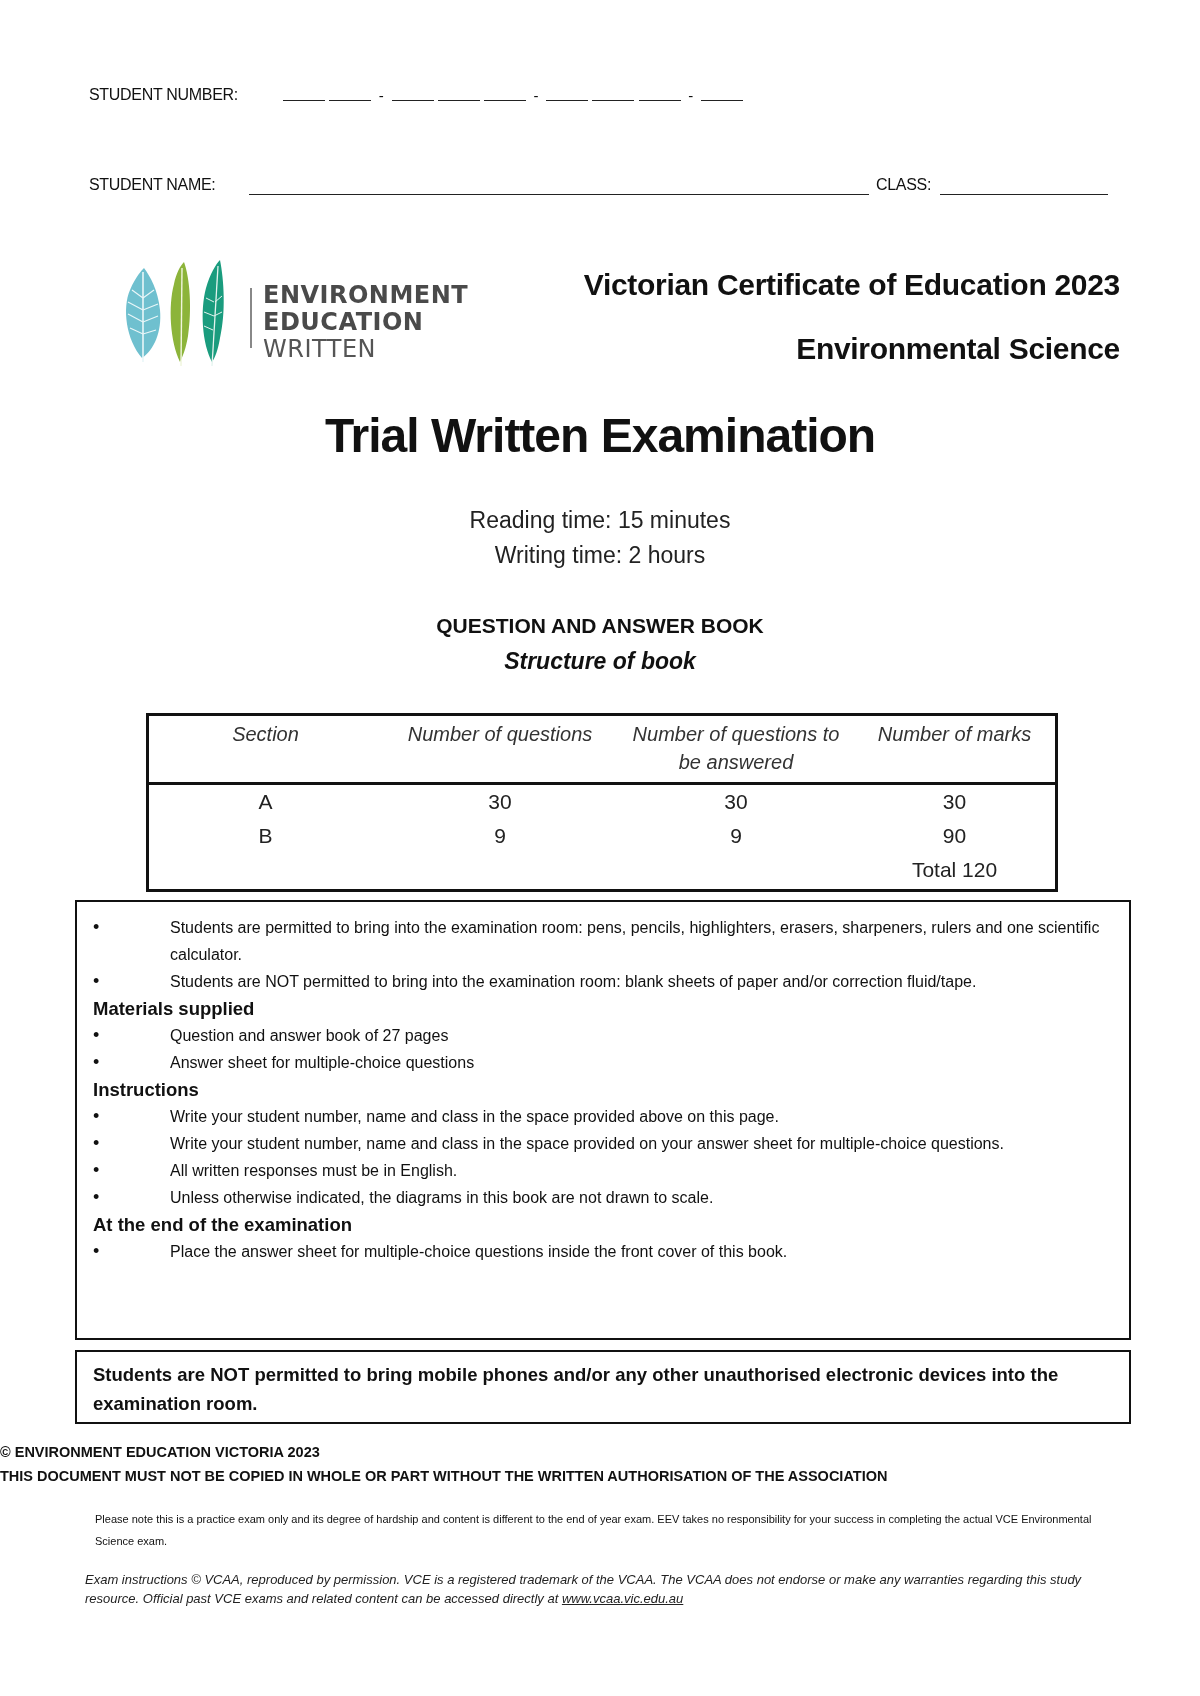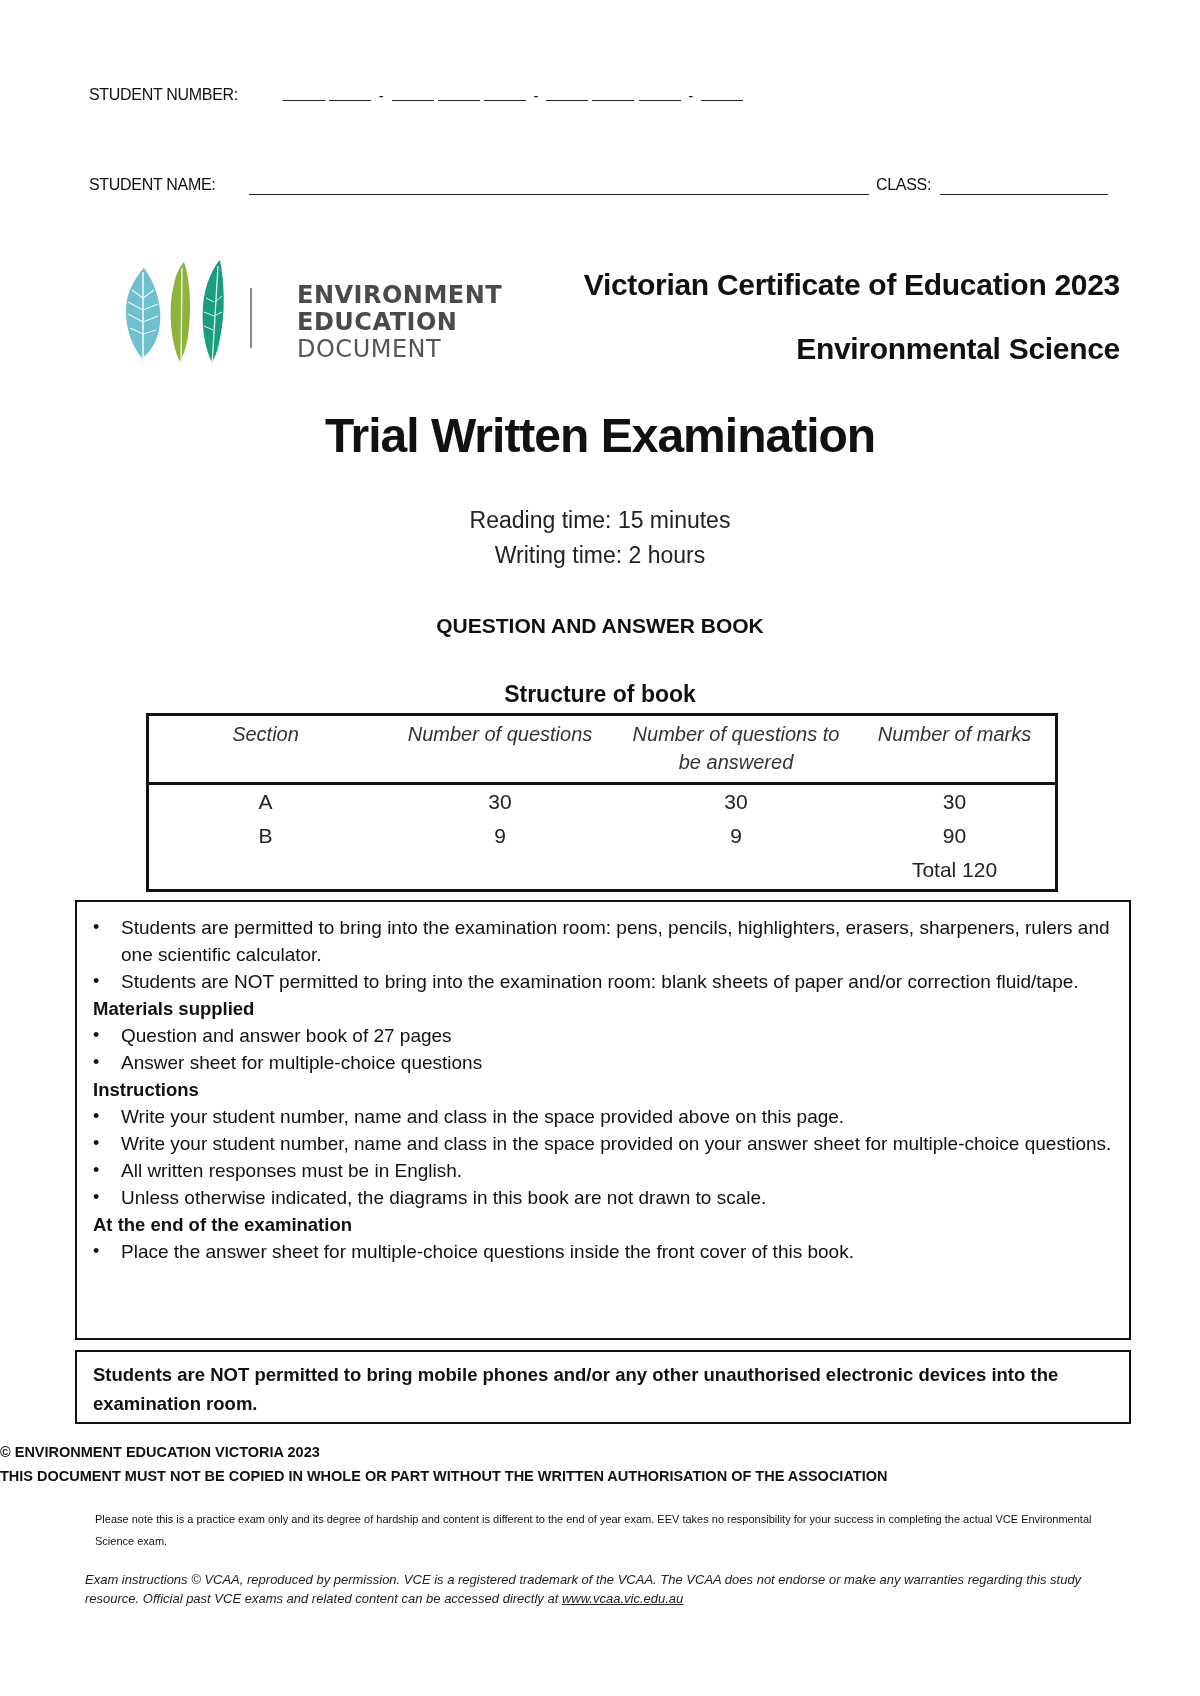--- a/index.html
+++ b/index.html
@@ -1,34 +1,34 @@
 <!DOCTYPE html>
 <html><head>
 <meta charset="utf-8">
 <style>
   html, body { margin: 0; padding: 0; background: #ffffff; }
   body { width: 1200px; height: 1696px; position: relative; font-family: "Liberation Sans", "DejaVu Sans", sans-serif; color: #111; overflow: hidden; }
   .abs { position: absolute; }
   .field-label { font-size: 16px; letter-spacing: -0.3px; }
   .blank { display: inline-block; border-bottom: 1.5px solid #222; height: 14px; vertical-align: baseline; }
   .dash { display: inline-block; width: 12px; text-align: center; font-size: 15px; }
-  .logo-text { font-family: "DejaVu Sans", sans-serif; color: #4a4a4a; font-weight: bold; font-size: 24px; line-height: 27px; letter-spacing: 0.5px; margin-left: 34px; }
+  .logo-text { font-family: "DejaVu Sans", sans-serif; color: #4a4a4a; font-weight: bold; font-size: 24px; line-height: 27px; letter-spacing: 0.5px; }
   .logo-text .light { font-weight: normal; color: #555; }
   .vce-title { font-size: 30px; font-weight: bold; text-align: right; letter-spacing: -0.3px; }
   .subject { font-size: 30px; font-weight: bold; text-align: right; letter-spacing: -0.3px; }
   .main-title { font-size: 48px; font-weight: bold; text-align: center; width: 1200px; left: 0; letter-spacing: -1px; }
   .time { font-size: 23px; text-align: center; width: 1200px; left: 0; color: #222; }
   .qab { font-size: 21px; font-weight: bold; text-align: center; width: 1200px; left: 0; }
   .struct-title { font-size: 23px; font-weight: bold; text-align: center; width: 1200px; left: 0; }
   table.structure { border-collapse: collapse; width: 912px; left: 146px; border: 3px solid #111; font-size: 21px; }
   table.structure th { font-weight: normal; font-style: italic; font-size: 20px; color: #333; padding: 4px 4px 6px 4px; vertical-align: top; line-height: 28px; border-bottom: 3px solid #111; }
   table.structure td { text-align: center; padding: 0; height: 34px; line-height: 34px; color: #222; }
   .box { left: 75px; width: 1056px; border: 2.5px solid #111; box-sizing: border-box; }
   .box ul { margin: 0; padding: 0; list-style: none; }
-  .box li { position: relative; padding-left: 44px; font-size: 19px; line-height: 27px; }
+  .box li { position: relative; padding-left: 93px; font-size: 16px; line-height: 27px; }
   .box li::before { content: "•"; position: absolute; left: 16px; top: 0; font-size: 18px; }
   .box .heading { font-weight: bold; font-size: 18.5px; line-height: 27px; padding-left: 16px; }
   .box .lead-text { padding: 0 16px; font-size: 18.5px; line-height: 29px; font-weight: bold; }
   .footer-center { text-align: left; width: 1200px; left: 0; }
   .copy1 { font-size: 14.5px; font-weight: bold; }
   .copy2 { font-size: 14.5px; font-weight: bold; }
   .note { font-size: 11px; line-height: 22px; }
   .vcaa { font-size: 13px; line-height: 19px; font-family: "Liberation Sans", sans-serif; color: #222; font-style: italic; }
   .vcaa a { color: #222; text-decoration: underline; }
 </style>
@@ -61,35 +61,35 @@
     <path d="M60 104 C50 84 48 48 54 26 C56 16 60 8 64 4 C70 20 72 52 68 78 C66 90 63 98 60 104 Z" fill="#8cb43a"></path>
     <path d="M61 108 L62 10" stroke="#f0f5dc" stroke-width="1.4"></path>
     <path d="M92 104 C82 86 80 52 86 30 C90 16 96 6 100 2 C104 22 106 54 100 80 C98 92 95 100 92 104 Z" fill="#1a9c7e"></path>
     <path d="M92 108 L98 8" stroke="#e3f3ee" stroke-width="1.3"></path>
     <path d="M94 44 L86 40 M94 58 L84 54 M93 72 L84 68 M95 44 L102 38 M94 58 L102 54" stroke="#e3f3ee" stroke-width="1"></path>
   </svg>
   <div style="position:absolute; left:130px; top:30px; width:2px; height:60px; background:#888;"></div>
   <div class="logo-text" style="position:absolute; left:143px; top:24px;">
     <div>ENVIRONMENT</div>
     <div>EDUCATION</div>
-    <div class="light">DOCUMENT</div>
+    <div class="light">WRITTEN</div>
   </div>
 </div>
 
 <div class="abs vce-title" style="right:80px; top:268px;">Victorian Certificate of Education 2023</div>
 <div class="abs subject" style="right:80px; top:332px;">Environmental Science</div>
 
 <div class="abs main-title" style="top:408px;">Trial Written Examination</div>
 
 <div class="abs time" style="top:507px;">Reading time: 15 minutes</div>
 <div class="abs time" style="top:542px;">Writing time: 2 hours</div>
 
 <div class="abs qab" style="top:614px;">QUESTION AND ANSWER BOOK</div>
 
-<div class="abs struct-title" style="top:681px;">Structure of book</div>
+<div class="abs struct-title" style="top:648px;font-style:italic;">Structure of book</div>
 <table class="abs structure" style="top:713px;">
   <thead>
     <tr>
       <th style="width:225px;">Section</th>
       <th style="width:228px;">Number of questions</th>
       <th style="width:228px;">Number of questions to be answered</th>
       <th>Number of marks</th>
     </tr>
   </thead>
   <tbody>

